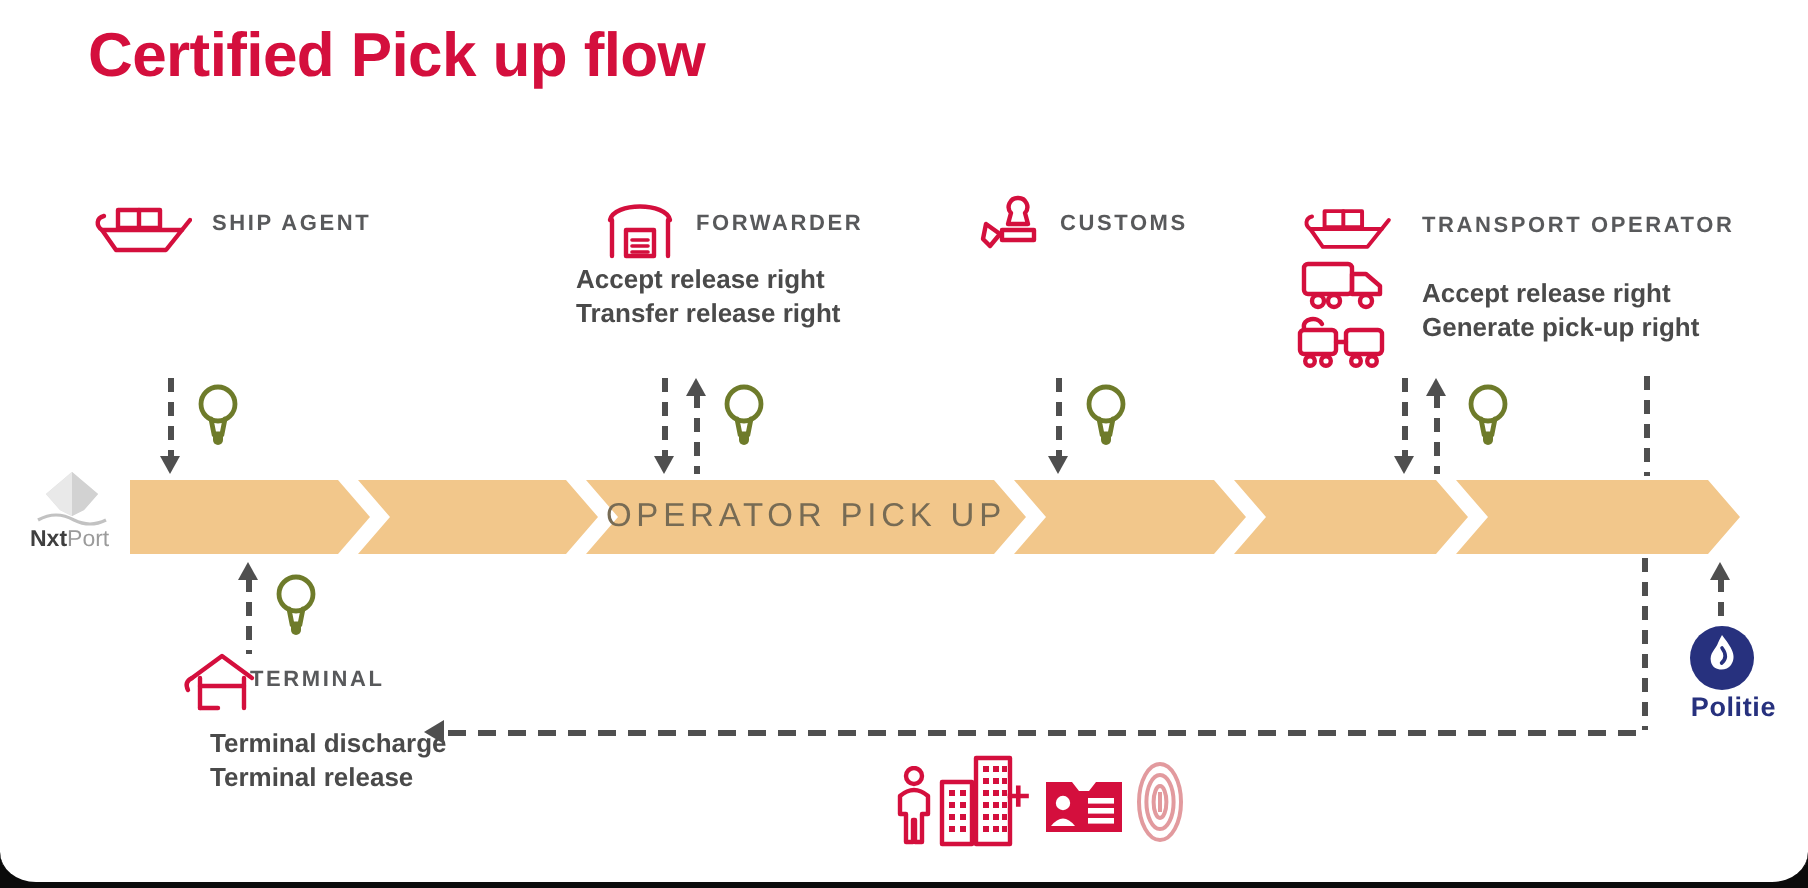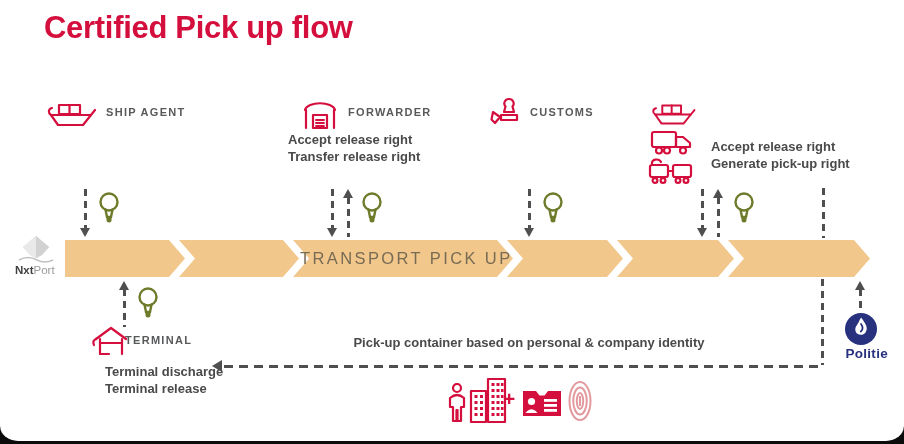--- a/index.html
+++ b/index.html
@@ -123,20 +123,21 @@
   <svg class="abs" style="left:648px;top:157px" width="46" height="28" viewBox="0 0 46 28">
     <path class="ic" d="M4 7 C3 2 11 1 13 5"></path>
     <rect class="ic" x="2" y="8" width="18" height="12" rx="2"></rect>
     <rect class="ic" x="25" y="8" width="18" height="12" rx="2"></rect>
     <path class="ic" d="M20 14 h5"></path>
     <circle class="ic" cx="7" cy="23.5" r="2.4"></circle>
     <circle class="ic" cx="15" cy="23.5" r="2.4"></circle>
     <circle class="ic" cx="30" cy="23.5" r="2.4"></circle>
     <circle class="ic" cx="38" cy="23.5" r="2.4"></circle>
   </svg>
+  <div class="actor-label" style="left:711px;top:107px">TRANSPORT OPERATOR</div>
   <div class="desc" style="left:711px;top:138px">
     <div>Accept release right</div>
     <div>Generate pick-up right</div>
   </div>
 
   <div class="v-dash head-down" style="left:84px;top:189px;height:40px"></div>
   <div class="v-dash head-down" style="left:331px;top:189px;height:40px"></div>
   <div class="v-dash head-up" style="left:347px;top:197px;height:40px"></div>
   <div class="v-dash head-down" style="left:528px;top:189px;height:40px"></div>
   <div class="v-dash head-down" style="left:701px;top:189px;height:40px"></div>
@@ -163,21 +164,21 @@
     <path class="bulb-stroke" d="M8.5 18.5 L10 26 h4 l1.5 -7.5"></path>
     <path class="bulb-fill" d="M9.5 26 h5 v3 a2.5 2.5 0 0 1 -5 0 z"></path>
   </svg>
 
   <div class="seg first" style="left:65px;width:120px"></div>
   <div class="seg mid" style="left:179px;width:120px"></div>
   <div class="seg mid" style="left:293px;width:220px"></div>
   <div class="seg mid" style="left:507px;width:116px"></div>
   <div class="seg mid" style="left:617px;width:117px"></div>
   <div class="seg mid" style="left:728px;width:142px"></div>
-  <div class="band-label">TRANSPORT PICK UP</div>
+  <div class="band-label">OPERATOR PICK UP</div>
 
   <svg class="abs" style="left:12px;top:232px" width="48" height="34" viewBox="0 0 48 34">
     <polygon points="11,15 24,4 37,15 30,23 24,26 18,23" fill="#dcdcdc"></polygon>
     <polygon points="11,15 24,4 24,26 18,23" fill="#e9e9e9"></polygon>
     <polygon points="24,4 37,15 30,23 24,26" fill="#d2d2d2"></polygon>
     <path d="M7 28 q9 -5 18 0 q8 4 16 0" fill="none" stroke="#c2c2c2" stroke-width="1.6"></path>
   </svg>
   <div class="nxtport-text"><b>Nxt</b><span>Port</span></div>
 
   <div class="v-dash head-up" style="left:123px;top:289px;height:38px"></div>
@@ -192,21 +193,20 @@
     <path class="ic" d="M10 19 H32"></path>
     <path class="ic" d="M10 30 H19"></path>
     <path class="ic" d="M6 15 q-4 2 -2 6"></path>
   </svg>
   <div class="actor-label" style="left:125px;top:334px">TERMINAL</div>
   <div class="desc" style="left:105px;top:363px">
     <div>Terminal discharge</div>
     <div>Terminal release</div>
   </div>
 
-  <div class="identity-text">Pick-up container based on personal &amp; company identity</div>
   <div class="h-dash" style="left:224px;top:365px;width:598px"></div>
   <div class="h-head-left" style="left:212px;top:360px"></div>
   <div class="v-dash" style="left:821px;top:279px;height:86px"></div>
   <div class="v-dash head-up" style="left:859px;top:289px;height:22px"></div>
 
   <svg class="abs" style="left:843px;top:311px" width="36" height="36" viewBox="0 0 36 36">
     <circle cx="18" cy="18" r="16" fill="var(--politie-blue,#27317e)"></circle>
     <path d="M18 6.5 c5 6.5 7.5 10.5 4.5 15 c-2.5 3.5 -9 3 -10 -1.5 c-1 -4.5 2.5 -6.5 3.5 -9.5 c0.8 -2 1.4 -2.7 2 -4 z" fill="#ffffff"></path>
     <path d="M18 13 c2.2 3 2.2 5.5 -0.2 7.5" fill="none" stroke="var(--politie-blue,#27317e)" stroke-width="1.8" stroke-linecap="round"></path>
   </svg>

